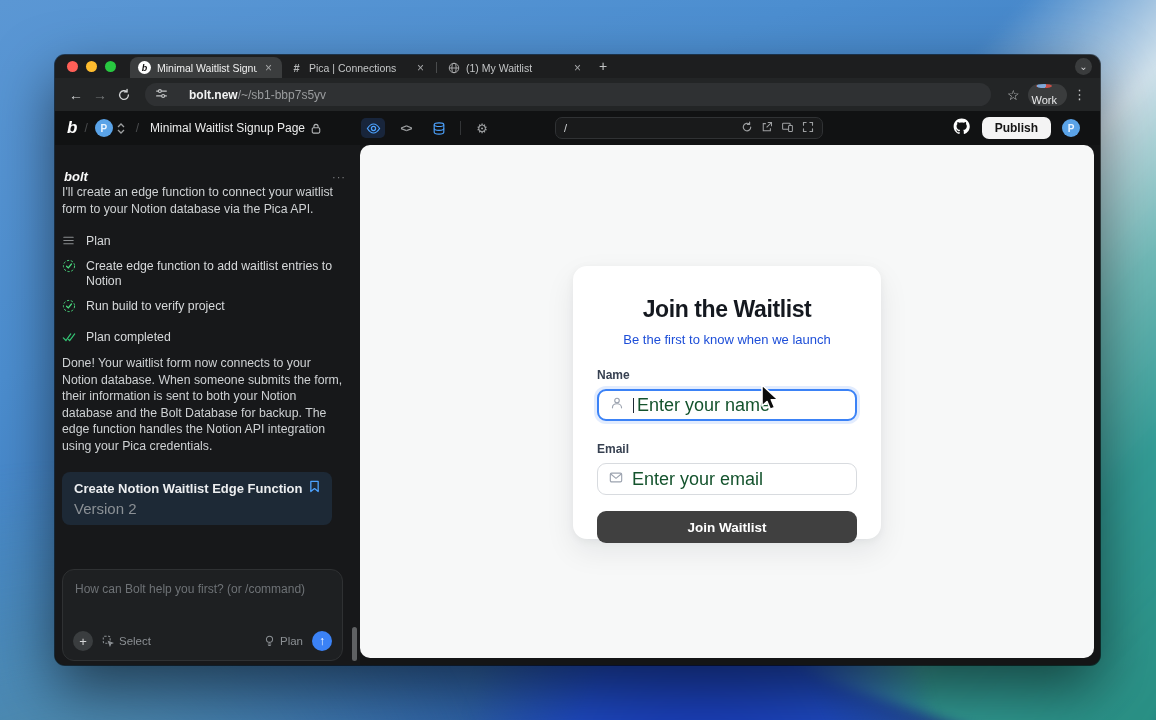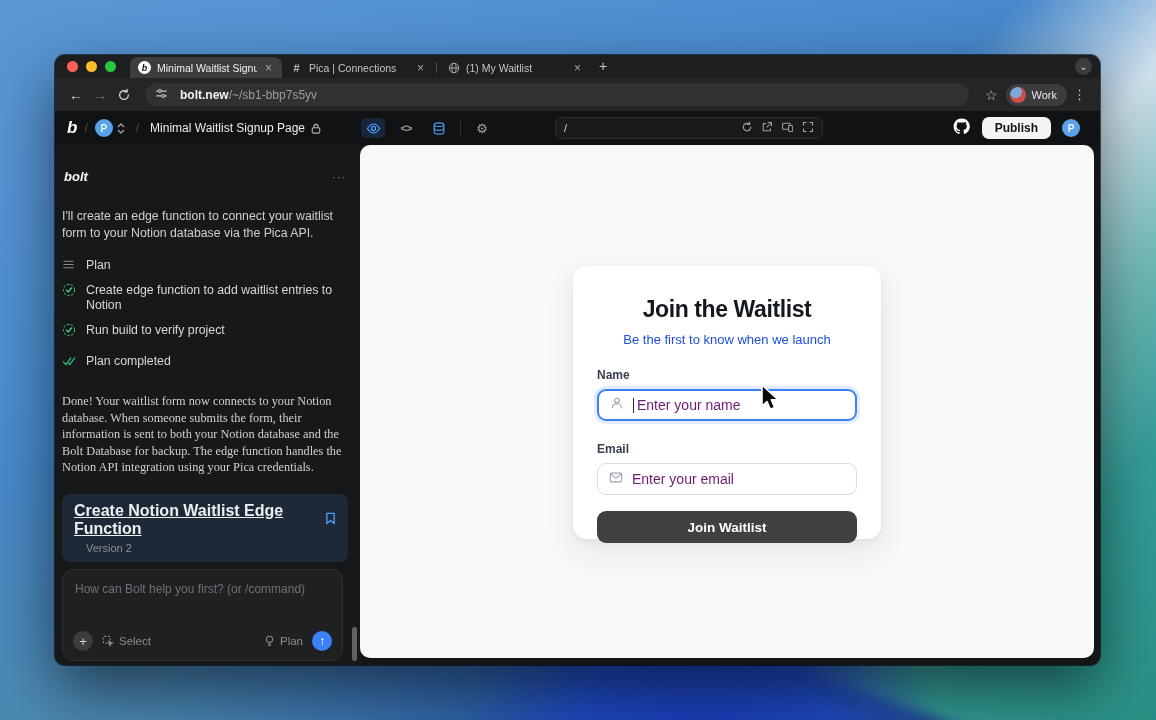--- a/index.html
+++ b/index.html
@@ -34,25 +34,25 @@
   .favicon { width:13px; height:13px; border-radius:50%; flex:0 0 auto; display:flex; align-items:center; justify-content:center; }
   .fav-bolt { background:#fff; color:#111; font-weight:bold; font-style:italic; font-size:9px; }
   .fav-pica { color:#b5b7b8; font-size:11px; font-weight:bold; }
   .newtab { color:#c3c5c6; font-size:14px; margin:0 0 4px 8px; }
   .tab-chevron { position:absolute; right:8px; top:3px; width:17px; height:17px; border-radius:50%; background:#3a3c3d; color:#cfd1d2; font-size:10px; display:flex; align-items:center; justify-content:center; }
 
   
   .toolbar { height:33px; background:#232526; display:flex; align-items:center; padding:0 10px; gap:2px; }
   .navbtn { width:22px; height:22px; display:flex; align-items:center; justify-content:center; color:#d2d4d5; font-size:14px; }
   .navbtn.dim { color:#76797a; }
-  .urlpill { flex:1; height:23px; background:#2f3133; border-radius:12px; margin:0 8px; display:flex; align-items:center; padding:0 10px; gap:12px; font-size:12px; color:#bfc1c2; }
+  .urlpill { flex:1; height:23px; background:#2f3133; border-radius:12px; margin:0 8px; display:flex; align-items:center; padding:0 10px; gap:21px; font-size:12px; color:#bfc1c2; }
   .urlpill .domain { color:#f2f3f3; font-weight:bold; }
   .urlpill .path { color:#9a9c9e; }
   .star { color:#c7c9ca; font-size:14px; padding:0 6px; }
-  .profile-chip { height:22px; background:#3a3c3d; border-radius:12px; display:flex; align-items:center; gap:6px; padding:0 10px 0 4px; color:#e8e9ea; font-size:11px; }
+  .profile-chip { height:22px; background:#3a3c3d; border-radius:12px; display:flex; align-items:center; gap:6px; padding:0 10px 0 4px; color:#e8e9ea; font-size:11px;flex-direction:column; }
   .profile-avatar { width:16px; height:16px; border-radius:50%; background:radial-gradient(circle at 35% 30%, #7fa8d9 0 40%, #c94f48 41% 100%); }
   .kebab { color:#c7c9ca; font-size:13px; padding:0 4px; }
 
   
   .boltbar { height:34px; background:#111213; display:flex; align-items:center; padding:0 12px; position:relative; color:#d8d9da; }
   .bolt-logo { font-weight:bold; font-style:italic; font-size:17px; color:#fff; }
   .bb-sep { color:#4c4e50; margin:0 7px; font-size:12px; }
   .bb-avatar { width:18px; height:18px; border-radius:50%; background:#5aa3e8; color:#eaf4ff; font-size:10px; font-weight:bold; display:flex; align-items:center; justify-content:center; }
   .bb-chevrons { margin:0 4px; display:flex; flex-direction:column; gap:1px; }
   .project-title { font-size:12px; font-weight:500; color:#ececec; margin-left:4px; }
@@ -71,48 +71,48 @@
 
   
   .content { position:absolute; top:90px; left:0; right:0; bottom:0; background:#141516; }
 
   
   .sidebar { position:absolute; left:0; top:0; width:305px; height:100%; background:#17181a; padding:0 12px 0 7px; overflow:hidden; }
   .user-bubble { margin-top:-5px; background:#2c2e30; border-radius:10px; padding:7px 12px 7px 33px; font-size:12px; color:#e4e5e6; }
   .bolt-head { margin-top:24px; display:flex; justify-content:space-between; align-items:center; padding:0 2px;gap:40px; }
   .bolt-name { font-size:13px; font-weight:bold; font-style:italic; color:#fafafa; }
   .dots { color:#808284; font-size:11px; letter-spacing:1px; }
-  .msg { margin-top:24px; font-size:12.3px; line-height:16.5px; color:#ced1d3; width:276px; }
+  .msg { margin-top:0; font-size:12.3px; line-height:16.5px; color:#ced1d3; width:276px; }
   .plan-block { margin-top:17px; }
   .plan-row { display:flex; gap:10px; align-items:flex-start; margin-bottom:10px; font-size:12.3px; line-height:15px; color:#d6d8da; }
   .plan-row .ic { flex:0 0 14px; margin-top:0px; display:flex; }
   .plan-row.completed { margin-top:16px; }
   .artifact { margin-top:18px; display:inline-block; background:#1d2936; border-radius:8px; padding:8px 12px; min-width:206px; }
-  .artifact-title { display:flex; align-items:center; gap:7px; font-size:16px; font-weight:bold; color:#eceef0;text-decoration:underline; }
-  .artifact-version { margin-top:4px; font-size:11px; color:#8b9095;margin-left:12px; }
+  .artifact-title { display:flex; align-items:center; gap:7px; font-size:13px; font-weight:bold; color:#eceef0; }
+  .artifact-version { margin-top:4px; font-size:15px; color:#8b9095; }
   .composer { position:absolute; left:7px; right:17px; bottom:4px; height:92px; background:#1e2022; border:1px solid #2f3133; border-radius:12px; padding:12px; }
   .composer-ph { font-size:12px; color:#6e7276; }
   .composer-row { position:absolute; left:10px; right:10px; bottom:9px; display:flex; align-items:center; gap:9px; }
   .plus-btn { width:20px; height:20px; border-radius:50%; background:#3a3d3f; color:#d6d7d8; font-size:13px; display:flex; align-items:center; justify-content:center; }
   .chip { display:flex; align-items:center; gap:5px; font-size:11.5px; color:#8b8f93; }
   .spacer { flex:1; }
   .send-btn { width:20px; height:20px; border-radius:50%; background:#3b82f6; color:#fff; font-size:12px; display:flex; align-items:center; justify-content:center; }
   .scroll-thumb { position:absolute; right:3px; bottom:4px; width:5px; height:34px; border-radius:3px; background:#5f6163; }
 
   
   .preview { position:absolute; left:305px; top:0; right:6px; bottom:7px; background:#f7f8f8; border-radius:10px; overflow:hidden; }
   .card { position:absolute; left:213px; top:121px; width:308px; height:273px; background:#ffffff; border-radius:14px;
           box-shadow:0 12px 30px rgba(15,23,42,.08), 0 2px 8px rgba(15,23,42,.05); padding:30px 24px 0; }
   .card h1 { font-size:23px; font-weight:800; color:#14181f; text-align:center; letter-spacing:-.4px; }
   .card .sub { margin-top:9px; font-size:13px; color:#1d4ed8; text-align:center; }
   .field-label { margin-top:21px; font-size:12px; font-weight:bold; color:#374151; }
   .input { margin-top:7px; height:32px; border-radius:9px; display:flex; align-items:center; gap:9px; padding:0 11px; background:#fff; }
   .input.focused { border:2px solid #3b82f6; box-shadow:0 0 0 3px rgba(59,130,246,.15); }
   .input.normal { border:1px solid #d8dbdf; }
-  .input .ph { font-size:14px; color:#701a75; }
+  .input .ph { font-size:18px; color:#14532d; }
   .caret { width:1px; height:15px; background:#1f2937; margin-right:-6px; }
   .submit { margin-top:16px; height:32px; border-radius:9px; background:#404040; color:#fff; font-size:13.5px; font-weight:bold; display:flex; align-items:center; justify-content:center; }
   .cursor { position:absolute; left:399px; top:238px; }
 </style>
 </head>
 <body>
 
 <div class="wall-band1"></div>
 <div class="wall-band2"></div>
 <div class="wall-band3"></div>
@@ -320,21 +320,21 @@
                 <g fill="none" stroke="#34c474" stroke-width="1.4" stroke-linecap="round">
                   <path d="M1.5 9 L4.5 12 L10 4.5"></path>
                   <path d="M7.5 10.8 L8.8 12 L14.5 4.5"></path>
                 </g>
               </svg>
           </span>
           <span>Plan completed</span>
         </div>
       </div>
 
-      <div class="msg" style="width:282px;font-family:Liberation Serif, serif;">Done! Your waitlist form now connects to your Notion database. When someone submits the form, their information is sent to both your Notion database and the Bolt Database for backup. The edge function handles the Notion API integration using your Pica credentials.</div>
+      <div class="msg" style="width:282px;">Done! Your waitlist form now connects to your Notion database. When someone submits the form, their information is sent to both your Notion database and the Bolt Database for backup. The edge function handles the Notion API integration using your Pica credentials.</div>
 
       <div class="artifact">
         <div class="artifact-title">
           <span>Create Notion Waitlist Edge Function</span>
           <span>
             <svg width="11" height="13" viewBox="0 0 12 14">
                 <path d="M2 1.5 h8 v11 l-4 -3.2 l-4 3.2 z" fill="none" stroke="#4da3ff" stroke-width="1.4" stroke-linejoin="round"></path>
               </svg>
           </span>
         </div>

